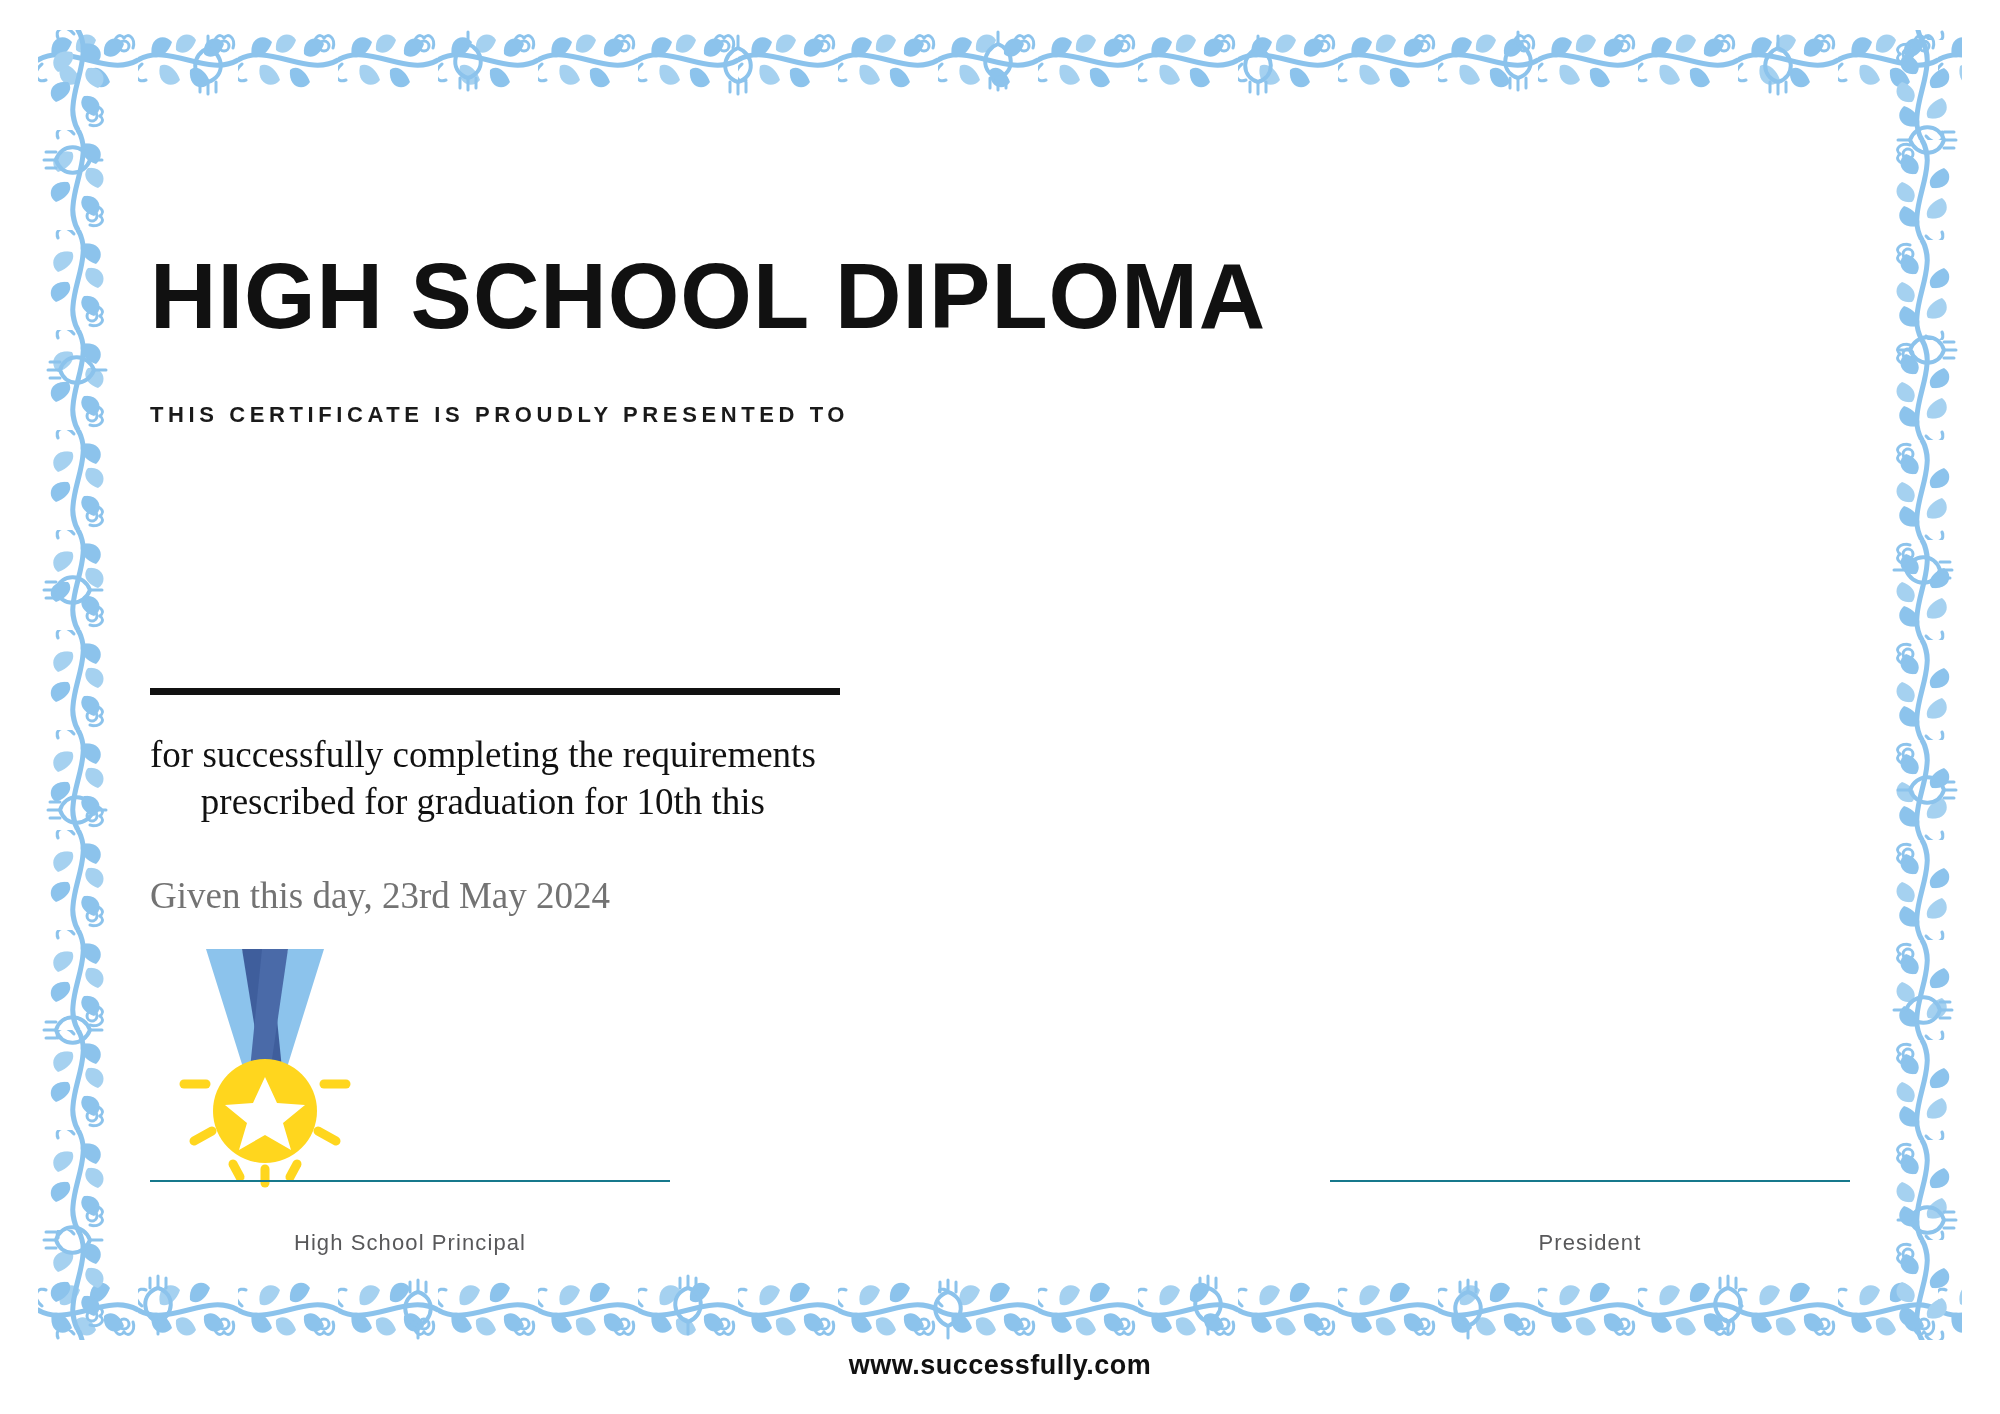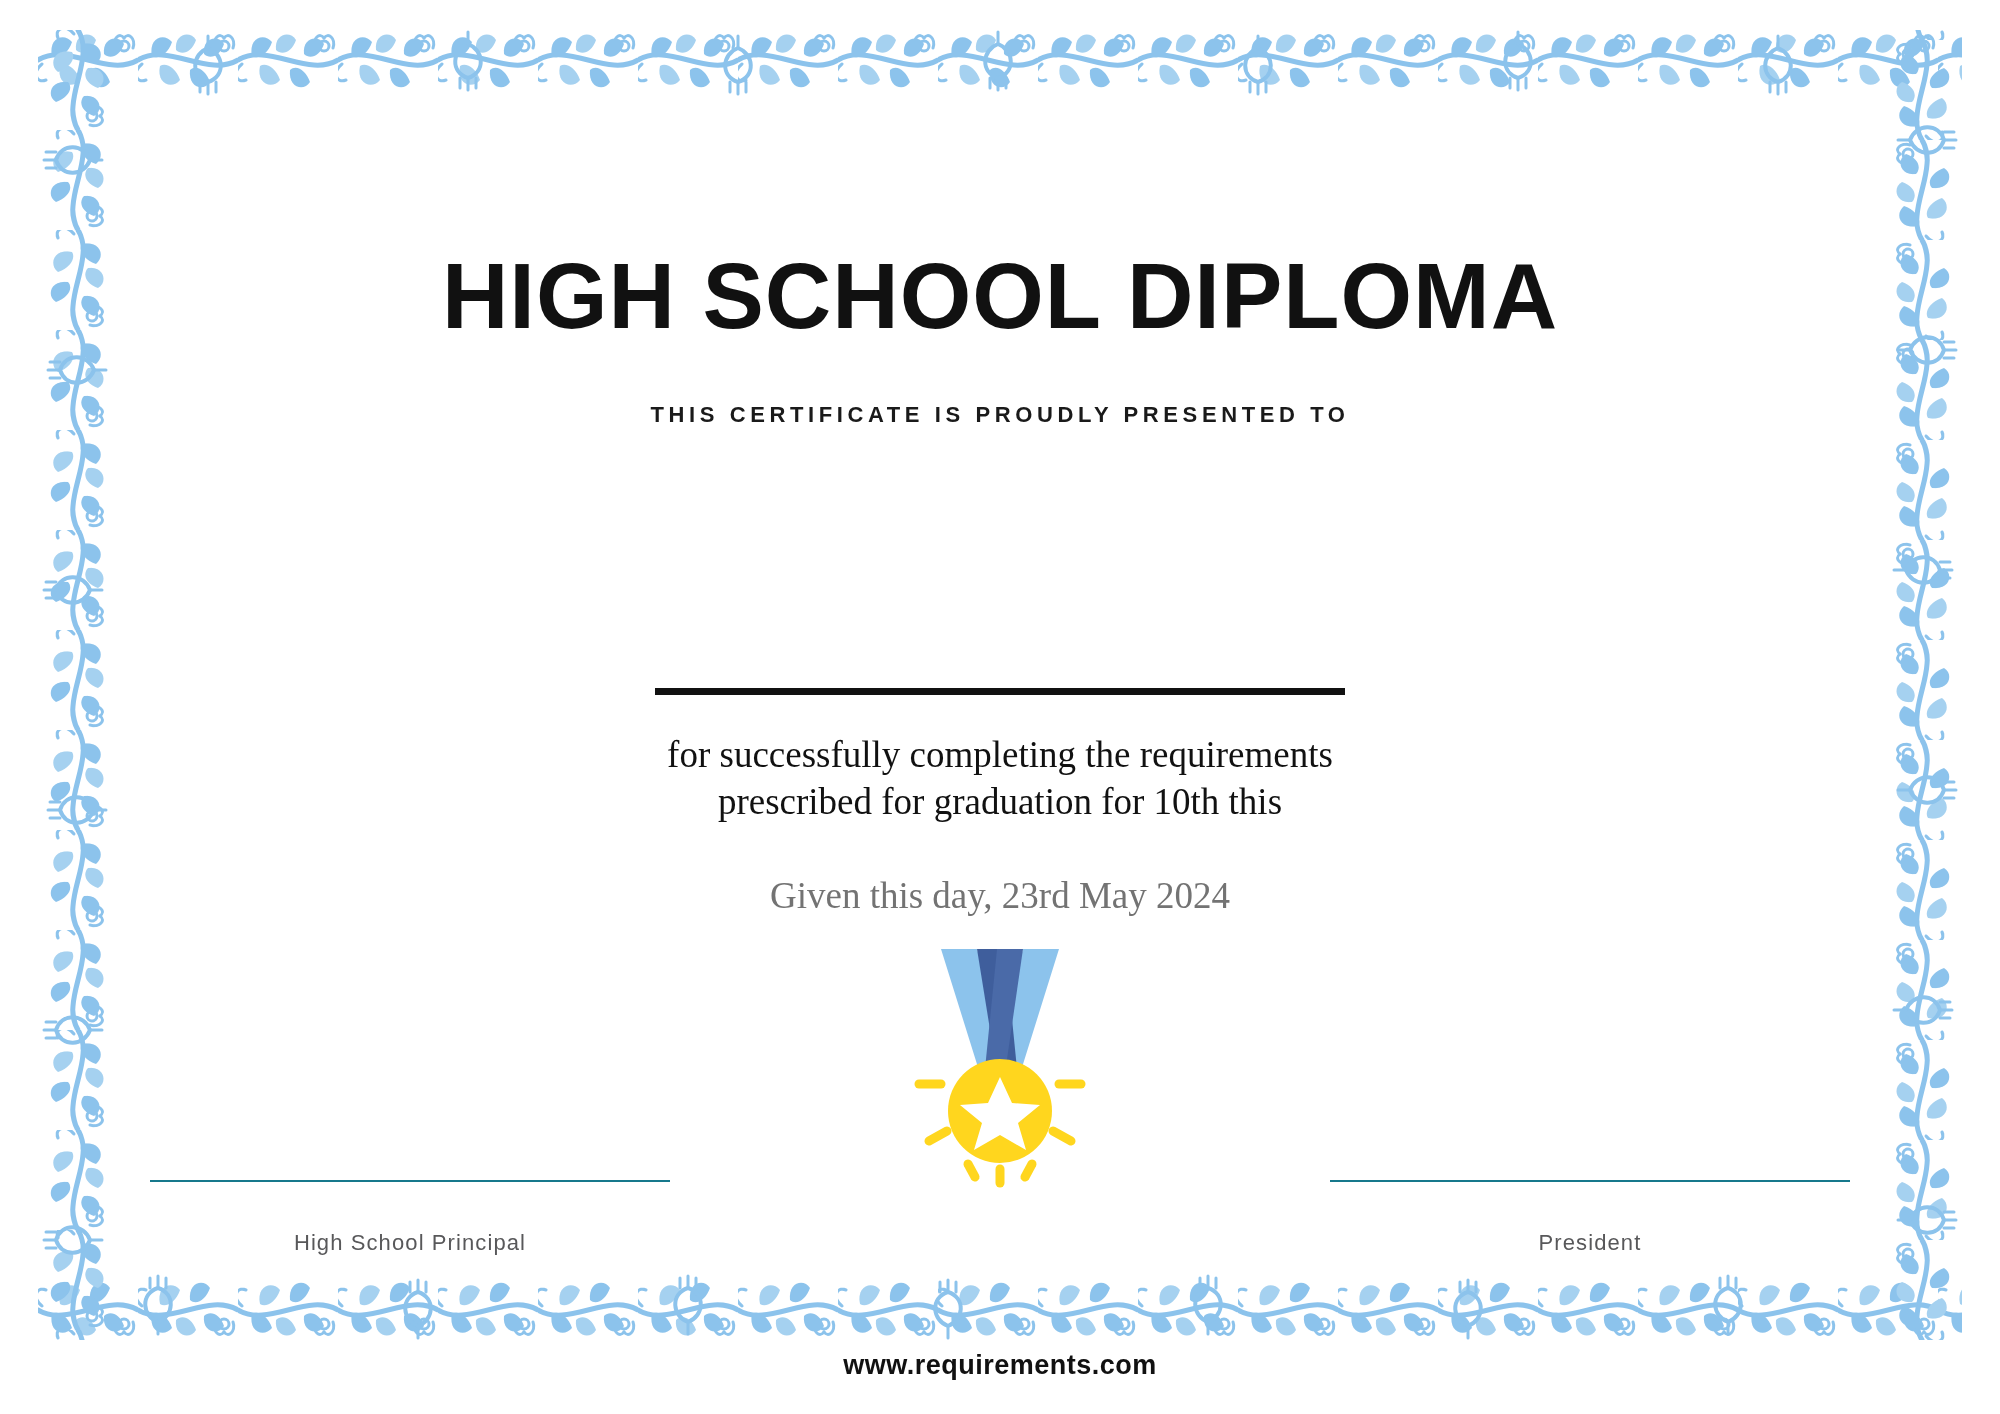--- a/index.html
+++ b/index.html
@@ -40,21 +40,21 @@
 
   
   .content {
     position: absolute;
     left: 150px;
     top: 120px;
     width: 1700px;
     height: 1120px;
     display: flex;
     flex-direction: column;
-    align-items: center;
+    align-items: flex-start;
   }
 
   .title {
     font-family: "Liberation Sans", sans-serif;
     font-weight: bold;
     font-size: 92px;
     letter-spacing: 1px;
     color: #111111;
     margin-top: 130px;
     line-height: 1;
@@ -289,15 +289,15 @@
         <div class="sig-label">High School Principal</div>
       </div>
       <div class="sig-block left">
         <div class="sig-rule"></div>
         <div class="sig-label">President</div>
       </div>
     </div>
 
   </div>
 
-  <div class="footer">www.requirements.com</div>
+  <div class="footer">www.successfully.com</div>
 
 </div>
 
 </body></html>

